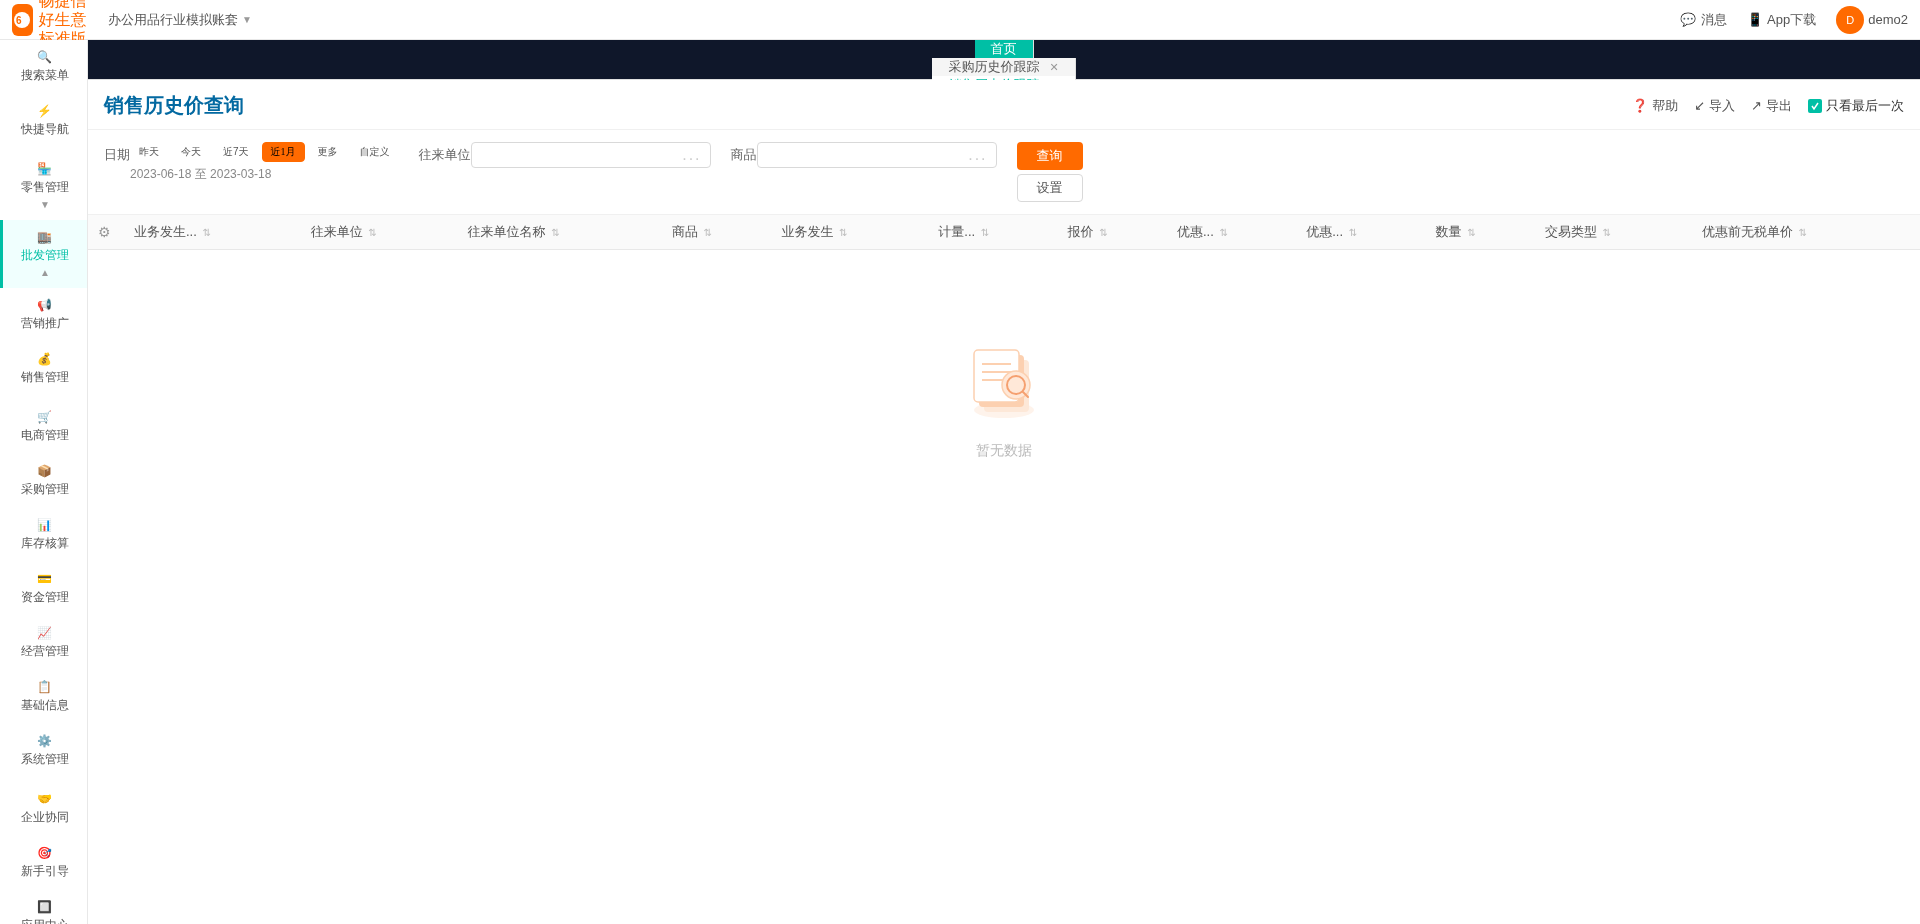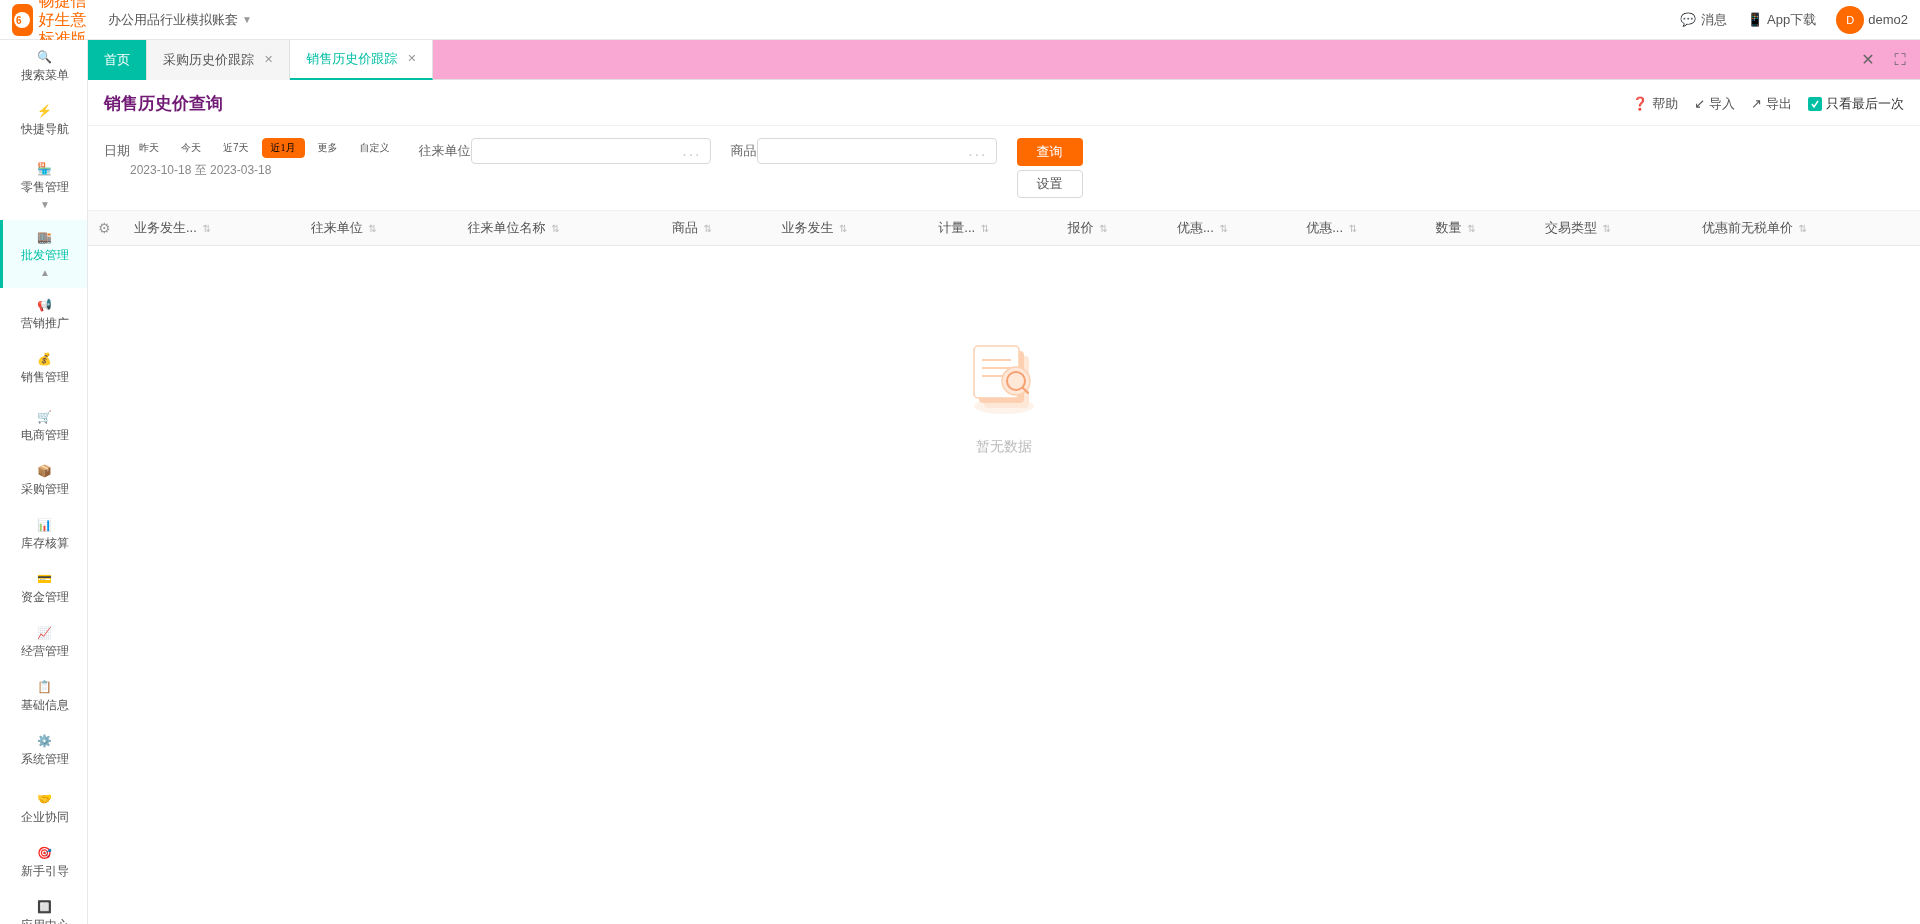--- a/index.html
+++ b/index.html
@@ -25,36 +25,36 @@
     .sidebar { width: 88px; background: #fff; border-right: 1px solid #e8e8e8; display: flex; flex-direction: column; flex-shrink: 0; overflow-y: auto; }
     .sidebar-item { display: flex; flex-direction: column; align-items: center; padding: 10px 4px; cursor: pointer; color: #555; font-size: 12px; gap: 3px; border-left: 3px solid transparent; }
     .sidebar-item.active { color: #00bfa5; background: #f0fffe; border-left-color: #00bfa5; }
     .sidebar-item .sub-arrow { font-size: 10px; color: #999; }
     .sidebar-sep { height: 1px; background: #f0f0f0; margin: 2px 8px; }
 
     
     .content-area { flex: 1; display: flex; flex-direction: column; overflow: hidden; }
 
     
-    .tab-bar { height: 40px; background: #f9a8d4; display: flex; align-items: center; padding: 0; border-bottom: 1px solid #e0e0e0; flex-shrink: 0; }
+    .tab-bar { height: 40px; background: #0f172a; display: flex; align-items: center; padding: 0; border-bottom: 1px solid #e0e0e0; flex-shrink: 0; flex-direction: column; }
     .tab { height: 40px; display: flex; align-items: center; padding: 0 16px; gap: 6px; cursor: pointer; color: #555; font-size: 13px; border-right: 1px solid #e0e0e0; background: #f5f5f5; }
     .tab.active { background: #fff; color: #00bfa5; border-bottom: 2px solid #00bfa5; }
     .tab-close { font-size: 11px; color: #999; cursor: pointer; margin-left: 4px; }
     .tab-home { background: #00bfa5; color: #fff; border-radius: 0; font-weight: 500; }
     .tab-home.active { background: #00bfa5; color: #fff; border-bottom: none; }
     .tab-spacer { flex: 1; }
     .tab-bar-actions { display: flex; align-items: center; padding: 0 8px; gap: 8px; }
     .tab-bar-btn { width: 24px; height: 24px; display: flex; align-items: center; justify-content: center; cursor: pointer; color: #666; font-size: 16px; }
 
     
     .page-content { flex: 1; background: #fff; display: flex; flex-direction: column; overflow: hidden; }
 
     
     .page-header { display: flex; align-items: center; justify-content: space-between; padding: 12px 16px 10px; border-bottom: 1px solid #f0f0f0; flex-shrink: 0; }
-    .page-title { font-size: 17px; font-weight: 600; color: #701a75; }
+    .page-title { font-size: 20px; font-weight: 600; color: #0369a1; }
     .page-header-actions { display: flex; align-items: center; gap: 16px; }
     .header-action { display: flex; align-items: center; gap: 4px; color: #555; font-size: 13px; cursor: pointer; }
     .checkbox-wrap { display: flex; align-items: center; gap: 4px; }
     .checkbox { width: 14px; height: 14px; background: #00bfa5; border-radius: 2px; display: flex; align-items: center; justify-content: center; }
     .checkbox svg { width: 10px; height: 10px; }
 
     
     .filter-bar { display: flex; align-items: flex-start; padding: 12px 16px; gap: 20px; flex-wrap: wrap; flex-shrink: 0; border-bottom: 1px solid #f0f0f0; }
     .filter-group { display: flex; align-items: flex-start; }
     .filter-label { color: #666; font-size: 13px; padding-top: 4px; white-space: nowrap; }
@@ -253,21 +253,21 @@
           <span class="filter-label">日期</span>
           <div class="filter-date-group">
             <div class="filter-btns">
               <span class="filter-btn">昨天</span>
               <span class="filter-btn">今天</span>
               <span class="filter-btn">近7天</span>
               <span class="filter-btn active">近1月</span>
               <span class="filter-btn">更多</span>
               <span class="filter-btn">自定义</span>
             </div>
-            <div class="filter-date-range">2023-10-18 至 2023-03-18</div>
+            <div class="filter-date-range">2023-06-18 至 2023-03-18</div>
           </div>
         </div>
 
         <div class="filter-group">
           <span class="filter-label">往来单位</span>
           <div class="filter-input-wrap">
             <input class="filter-input" type="text" style="">
             <span class="filter-input-dots">...</span>
           </div>
         </div>

